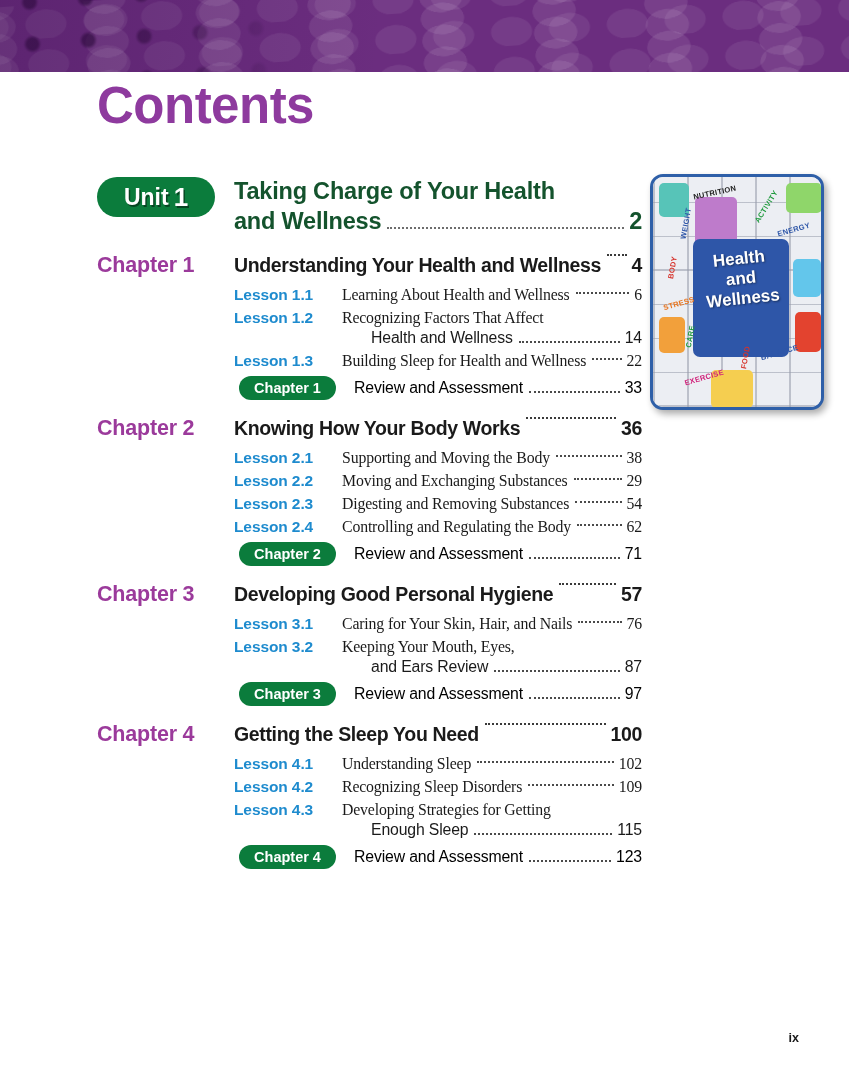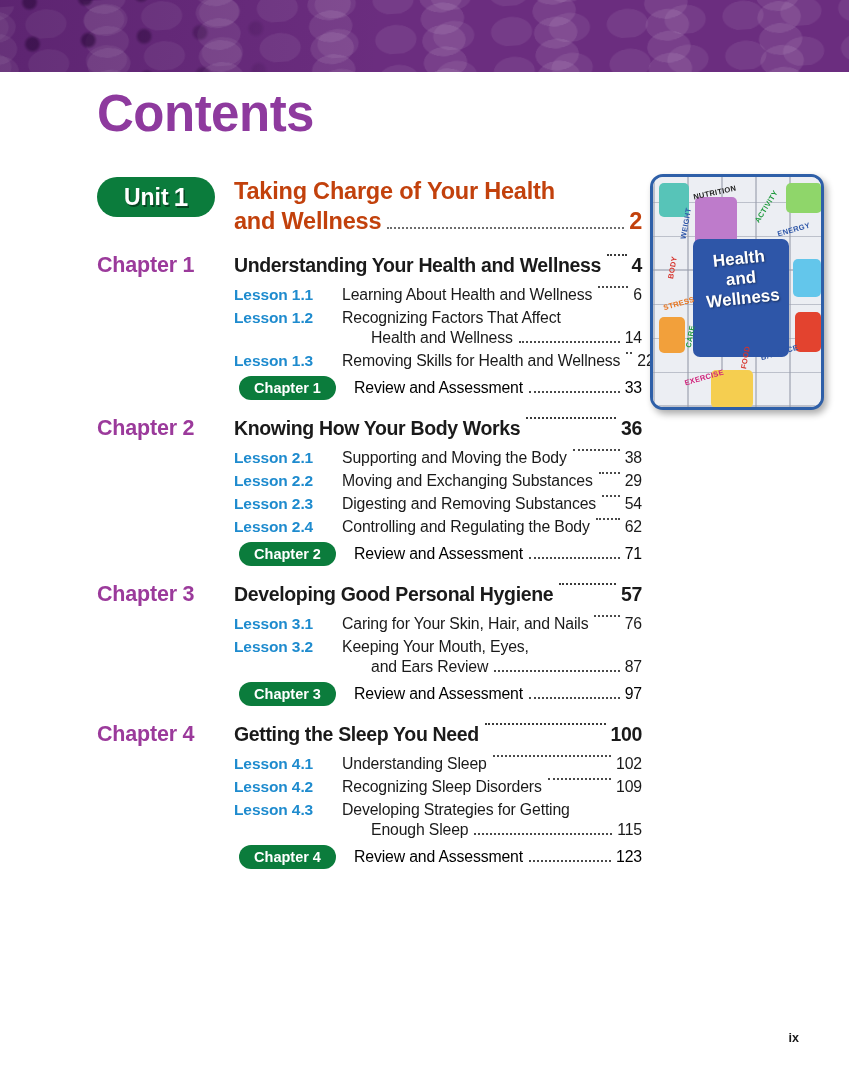--- a/index.html
+++ b/index.html
@@ -61,21 +61,21 @@
   #top-banner .shade {
     position: absolute;
     inset: 0;
     background: linear-gradient(95deg, rgba(60,16,80,.30) 0%, rgba(60,16,80,0) 45%);
   }
 
   
   #page-title {
     position: absolute;
     left: 97px;
-    top: 88px;
+    top: 80px;
     font-size: 51px;
     font-weight: bold;
     color: #8E3A9E;
     letter-spacing: -0.5px;
     line-height: 1;
   }
 
   
   #toc {
     position: absolute;
@@ -105,21 +105,21 @@
     gap: 5px;
     box-sizing: border-box;
     text-shadow: 1.5px 1.5px 0 rgba(0,0,0,.45);
     margin-top: 1px;
   }
   .unit-badge .u-num { font-size: 26px; }
 
   .unit-title {
     margin-left: 19px;
     flex: 1 1 auto;
-    color: #c2410c;
+    color: #14532d;
     font-size: 23.5px;
     font-weight: bold;
     line-height: 1.29;
     letter-spacing: -0.2px;
   }
   .unit-title .l2 {
     display: flex;
     align-items: baseline;
     white-space: nowrap;
     text-align: center;
@@ -173,25 +173,26 @@
   .lesson-label {
     flex: 0 0 108px;
     color: #1E8BCE;
     font-size: 15.5px;
     font-weight: bold;
     letter-spacing: -0.1px;
   }
   .lesson-text {
     flex: 1 1 auto;
     display: flex;
-    align-items: flex-start;
+    align-items: center;
     color: #1a1a1a;
     font-size: 15.8px;
     letter-spacing: -0.15px;
     white-space: nowrap;
+    font-family: Liberation Serif, serif;
   }
   .lesson-text .leader { border-bottom: 2.1px dotted #4a4a4a; margin-bottom: 4px; }
 
   
   .lesson-row.two-line { flex-wrap: wrap; }
   .lesson-cont {
     flex: 1 1 100%;
     display: flex;
     align-items: baseline;
     color: #1a1a1a;
@@ -354,21 +355,21 @@
               </div>
               <div class="lesson-cont">
                 <span>Health and Wellness</span>
                 <span class="leader"></span>
                 <span class="pg">14</span>
               </div>
             </div>
             <div class="lesson-row">
               <div class="lesson-label">Lesson 1.3</div>
               <div class="lesson-text">
-                <span>Removing Skills for Health and Wellness</span>
+                <span>Building Sleep for Health and Wellness</span>
                 <span class="leader"></span>
                 <span class="pg">22</span>
               </div>
             </div>
             <div class="review-row">
               <div class="chapter-pill">Chapter 1</div>
               <div class="review-text">
                 <span>Review and Assessment</span>
                 <span class="leader"></span>
                 <span class="pg">33</span>

